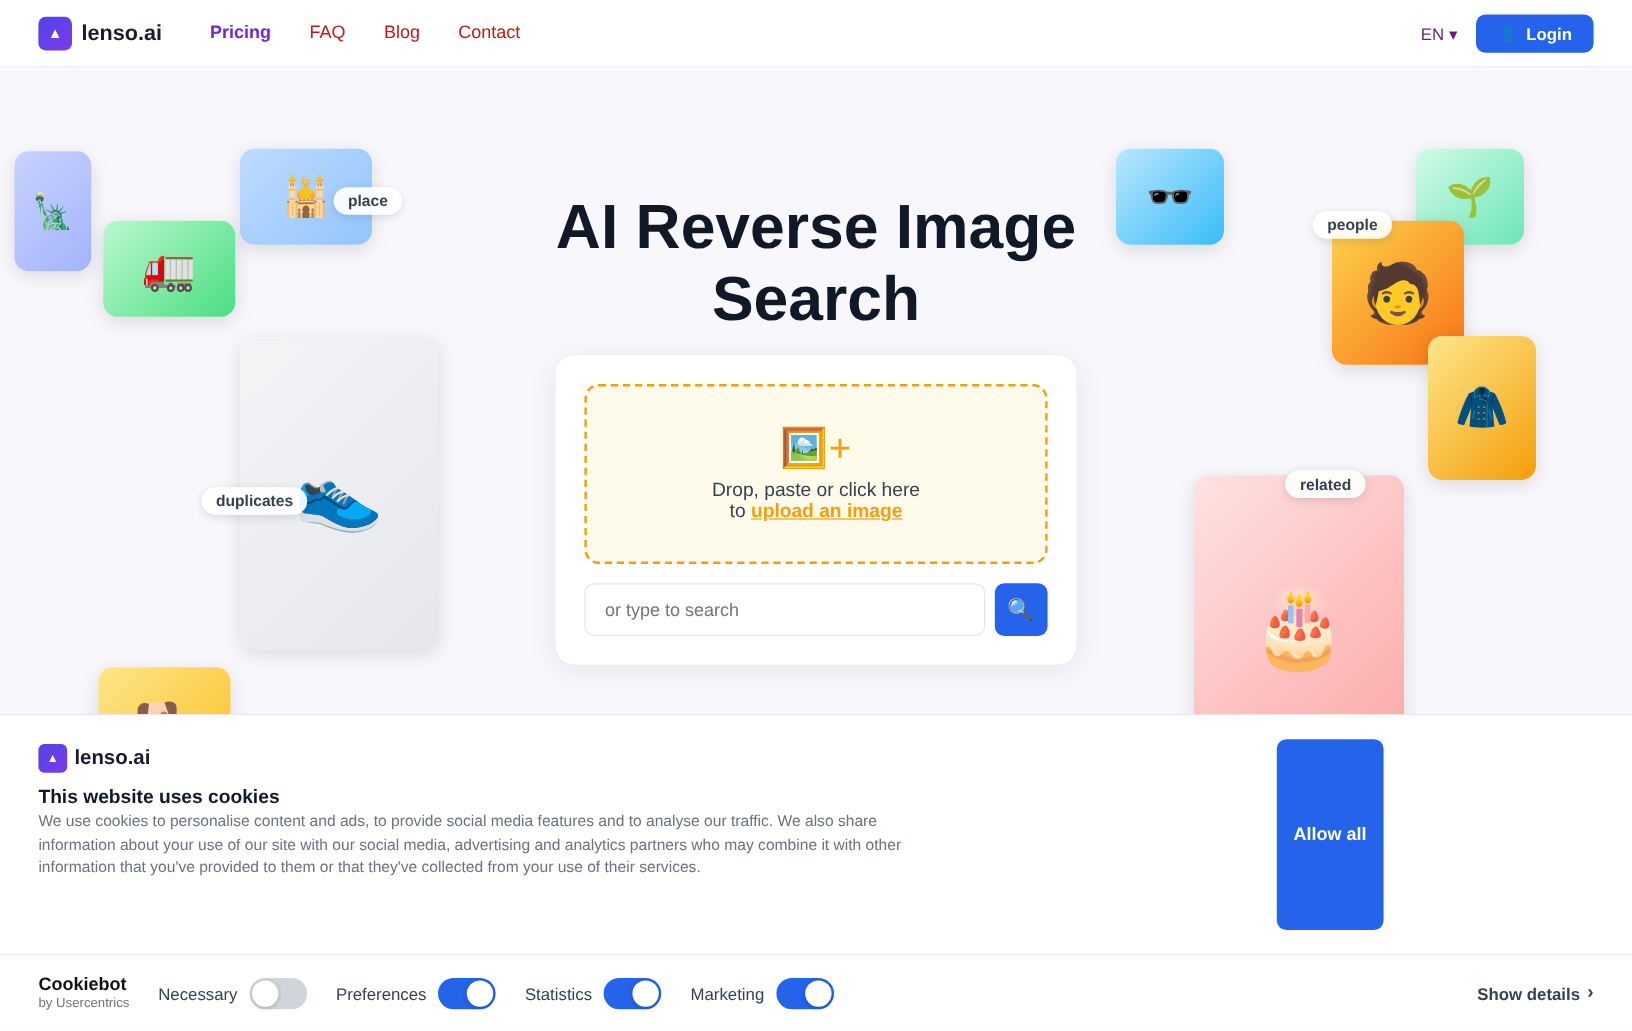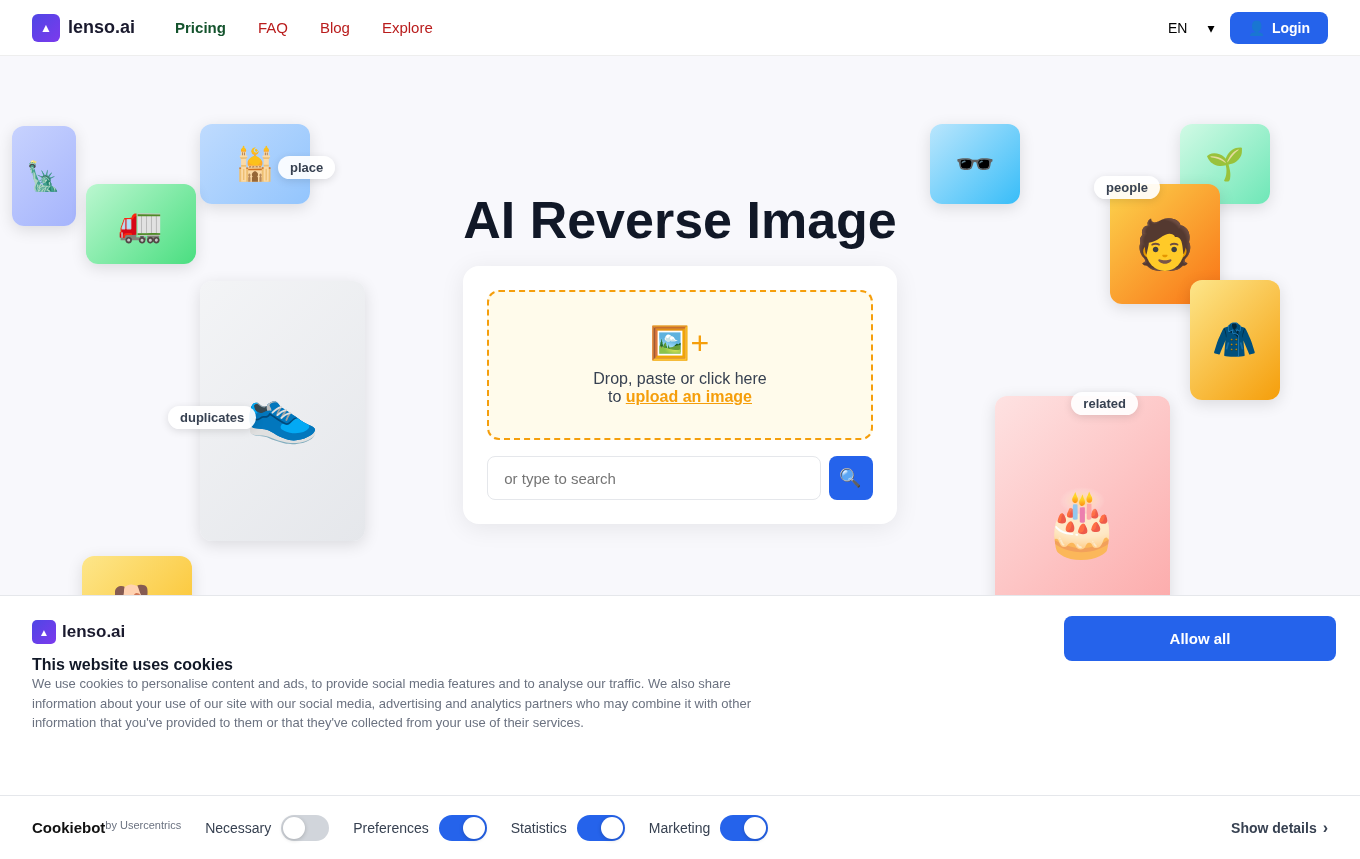--- a/index.html
+++ b/index.html
@@ -8,23 +8,23 @@
     
     .navbar {
       position: absolute; top: 0; left: 0; right: 0; height: 56px;
       background: #fff; display: flex; align-items: center; padding: 0 32px;
       z-index: 10; border-bottom: 1px solid #eee;
     }
     .navbar-logo { display: flex; align-items: center; gap: 8px; font-weight: 700; font-size: 18px; color: #1a1a2e; }
     .navbar-logo-icon { width: 28px; height: 28px; background: linear-gradient(135deg, #4f46e5, #7c3aed); border-radius: 6px; display: flex; align-items: center; justify-content: center; color: white; font-size: 12px; font-weight: 900; }
     .navbar-links { display: flex; gap: 32px; margin-left: 40px; }
     .navbar-links a { color: #b91c1c; text-decoration: none; font-size: 15px; font-weight: 400; }
-    .navbar-links a:first-child { color: #14532d; font-weight: 600; }
+    .navbar-links a:first-child { color: #6d28d9; font-weight: 600; }
     .navbar-right { margin-left: auto; display: flex; align-items: center; gap: 16px; }
-    .lang-selector { display: flex; align-items: center; gap: 20px; color: #000000; font-size: 14px; font-weight: 500; cursor: pointer; }
+    .lang-selector { display: flex; align-items: center; gap: 4px; color: #701a75; font-size: 14px; font-weight: 500; cursor: pointer; }
     .login-btn { background: #2563eb; color: white; border: none; border-radius: 8px; padding: 8px 18px; font-size: 14px; font-weight: 600; cursor: pointer; display: flex; align-items: center; gap: 6px; }
 
     
     .hero {
       position: absolute; top: 56px; left: 0; right: 0; bottom: 200px;
       display: flex; align-items: center; justify-content: center;
       overflow: hidden;
     }
     .hero-center {
       text-align: center; z-index: 5; max-width: 500px;
@@ -103,21 +103,21 @@
     .cookie-left {
       flex: 1; padding: 24px 32px;
     }
     .cookie-brand { display: flex; align-items: center; gap: 10px; margin-bottom: 12px; }
     .cookie-brand-logo { display: flex; align-items: center; gap: 6px; font-weight: 700; font-size: 17px; color: #1a1a2e; }
     .cookie-brand-logo-icon { width: 24px; height: 24px; background: linear-gradient(135deg, #4f46e5, #7c3aed); border-radius: 5px; display: flex; align-items: center; justify-content: center; color: white; font-size: 10px; font-weight: 900; }
     .cookie-title { font-size: 16px; font-weight: 700; color: #111827; margin-bottom: 0; }
     .cookie-text { font-size: 13px; color: #6b7280; line-height: 1.5; max-width: 720px; }
 
     .cookie-right {
-      width: 320px; padding: 20px 24px; display: flex; flex-direction: column; gap: 12px; justify-content: space-between;
+      width: 320px; padding: 20px 24px; display: flex; flex-direction: row; gap: 12px; justify-content: space-between;
     }
     .cookie-btn-allow {
       background: #2563eb; color: white; border: none; border-radius: 8px;
       padding: 14px; font-size: 15px; font-weight: 700; cursor: pointer; text-align: center;
     }
     .cookie-btn-selection {
       background: white; color: #111827; border: 2px solid #e5e7eb; border-radius: 8px;
       padding: 13px; font-size: 15px; font-weight: 700; cursor: pointer; text-align: center;
     }
 
@@ -143,21 +143,21 @@
 
 <nav class="navbar">
   <div class="navbar-logo">
     <div class="navbar-logo-icon">▲</div>
     <span>lenso.ai</span>
   </div>
   <div class="navbar-links">
     <a>Pricing</a>
     <a>FAQ</a>
     <a>Blog</a>
-    <a>Explore</a>
+    <a>Contact</a>
   </div>
   <div class="navbar-right">
     <div class="lang-selector">
       <span>EN</span>
       <span>▾</span>
     </div>
     <button class="login-btn">
       <span>👤</span>
       <span>Login</span>
     </button>
@@ -199,20 +199,21 @@
     <div class="hoodie-visual">🧥</div>
   </div>
   <div class="float-img img-cake">
     <div class="cake-visual">🎂</div>
   </div>
   <div class="badge badge-related">related</div>
 
   <div class="hero-center">
     <h1 class="hero-title">
       <span>AI Reverse Image</span><br>
+      <span>Search</span>
     </h1>
 
     <div class="upload-box">
       <div class="drop-zone">
         <div class="drop-icon">🖼️+</div>
         <div class="drop-text">
           <span>Drop, paste or click here</span><br>
           <span>to</span>
           <a class="drop-link">upload an image</a>
         </div>
@@ -238,21 +239,21 @@
     <h3 class="cookie-title">This website uses cookies</h3>
     <p class="cookie-text">We use cookies to personalise content and ads, to provide social media features and to analyse our traffic. We also share information about your use of our site with our social media, advertising and analytics partners who may combine it with other information that you've provided to them or that they've collected from your use of their services.</p>
   </div>
   <div class="cookie-right">
     <button class="cookie-btn-allow">Allow all</button>
   </div>
 </div>
 
 <div class="cookie-footer">
   <div class="cookiebot-brand">
-    <div style="display:flex; flex-direction:row; line-height:1.2;">
+    <div style="display:flex; flex-direction:column; line-height:1.2;">
       <span style="font-size:15px; font-weight:800; color:#111;">Cookiebot</span>
       <span style="font-size:11px; color:#6b7280;">by Usercentrics</span>
     </div>
   </div>
 
   <div class="toggle-group">
     <span>Necessary</span>
     <div class="toggle toggle-off">
       <div class="toggle-knob toggle-knob-off"></div>
     </div>

